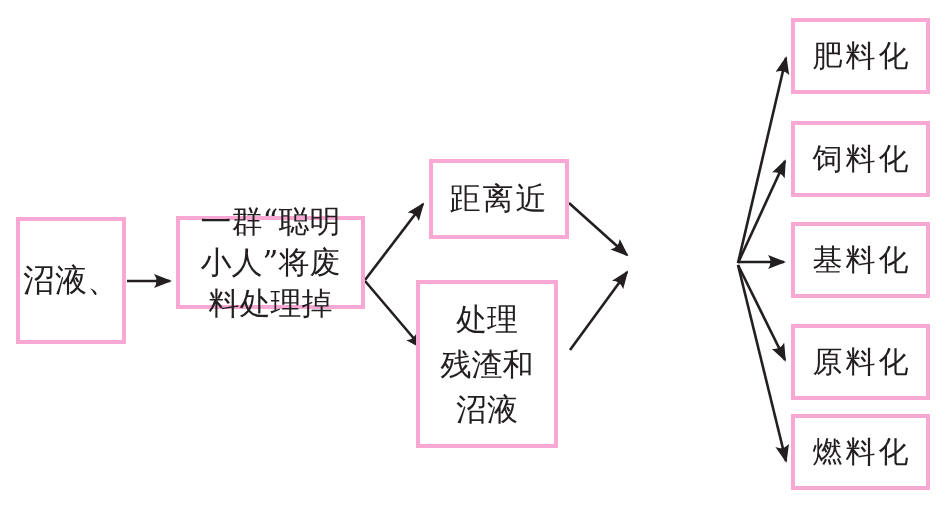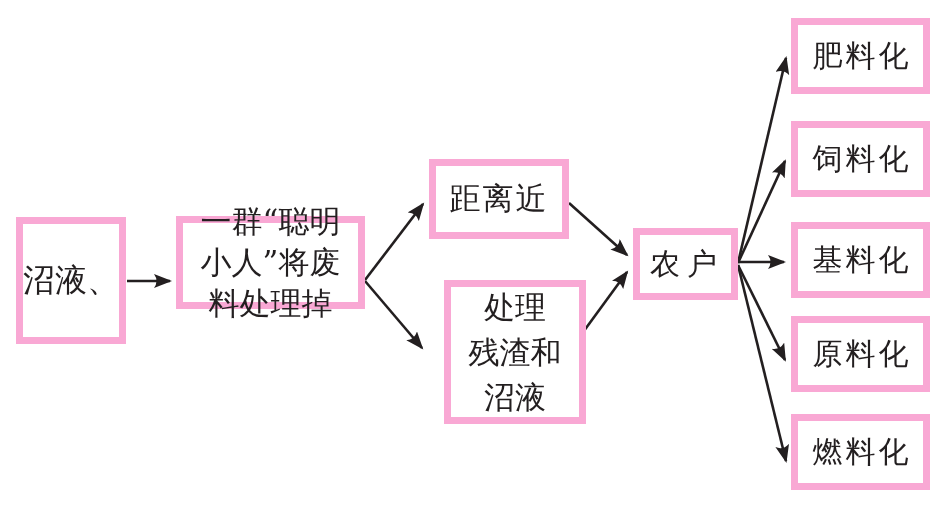--- a/index.html
+++ b/index.html
@@ -16,42 +16,42 @@
     position: absolute; left: 0; top: 0;
     width: 945px; height: 521px;
   }
   .arrow-layer {
     position: absolute; left: 0; top: 0;
     width: 945px; height: 521px;
   }
   .node {
     position: absolute;
     box-sizing: border-box;
-    border: 7px solid #f9a8d4;
+    border: 4px solid #f9a8d4;
     background: #ffffff;
     color: #231f20;
     display: flex;
     flex-direction: column;
     align-items: center;
     justify-content: center;
     text-align: center;
   }
   .node .tline { display: block; white-space: nowrap; }
 
   .node-source   { left: 16px;  top: 217px; width: 110px; height: 127px; font-size: 32px; line-height: 45px; align-items: center; }
   .node-processor{ left: 176px; top: 216px; width: 189px; height: 93px; font-size: 31px; line-height: 41px; }
   .node-distance { left: 429px; top: 159px; width: 140px; height: 80px;  font-size: 31px; letter-spacing: 2px; text-align: center; }
-  .node-treatment{ left: 444px; top: 280px; width: 142px; height: 144px; font-size: 31px; line-height: 45px; }
+  .node-treatment{ left: 416px; top: 280px; width: 142px; height: 168px; font-size: 31px; line-height: 45px; }
   .node-farmer   { left: 633px; top: 228px; width: 105px; height: 72px;  font-size: 30px; letter-spacing: 7px; }
   .node-output   { left: 791px; width: 139px; height: 76px; font-size: 30px; letter-spacing: 3px; }
   .node-output .tline, .node-farmer .tline { text-indent: 3px; }
   .out-0 { top: 18px; }
   .out-1 { top: 121px; }
   .out-2 { top: 222px; }
-  .out-3 { top: 316px; }
+  .out-3 { top: 324px; }
   .out-4 { top: 414px; }
 </style>
 </head>
 <body>
 
 <div class="stage">
 
   <svg class="arrow-layer" width="945" height="521" viewBox="0 0 945 521">
     <defs>
       <marker id="ah" markerUnits="userSpaceOnUse" markerWidth="20" markerHeight="16" refX="16" refY="7" orient="auto">
@@ -83,23 +83,20 @@
   <div class="node node-distance">
     <span class="tline">距离近</span>
   </div>
 
   <div class="node node-treatment">
     <span class="tline">处理</span>
     <span class="tline">残渣和</span>
     <span class="tline">沼液</span>
   </div>
 
-  <div class="node node-farmer">
-    <span class="tline">农户</span>
-  </div>
 
   <div class="node node-output out-0">
     <span class="tline">肥料化</span>
   </div>
   <div class="node node-output out-1">
     <span class="tline">饲料化</span>
   </div>
   <div class="node node-output out-2">
     <span class="tline">基料化</span>
   </div>

